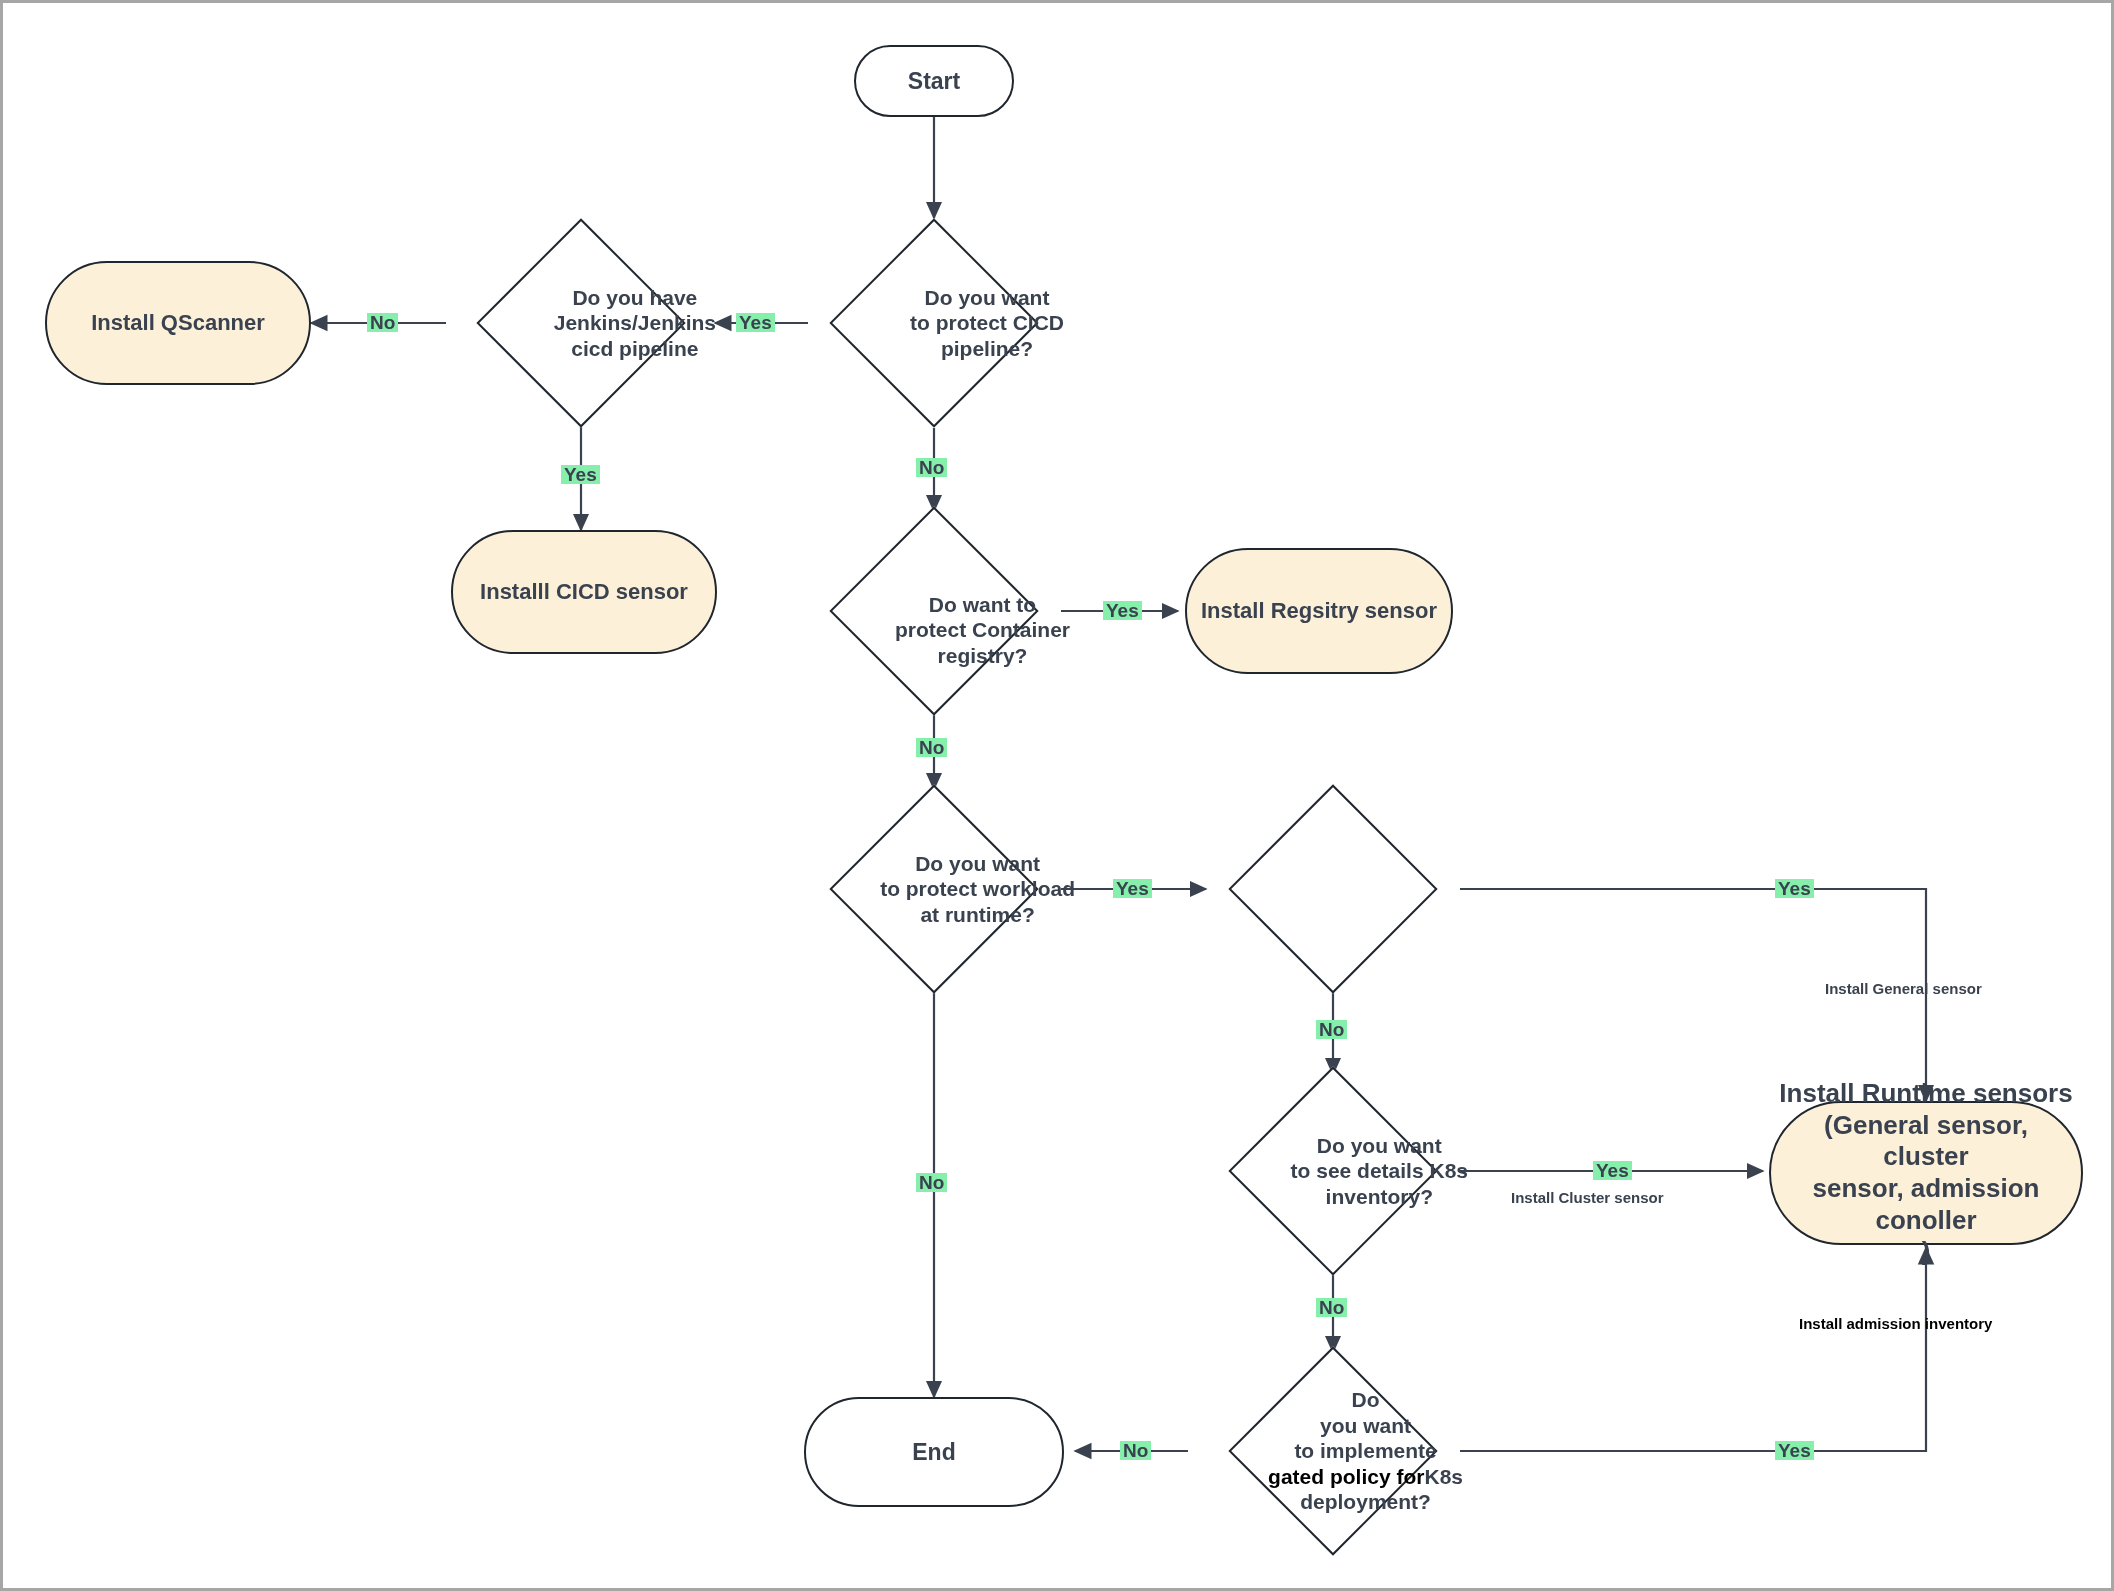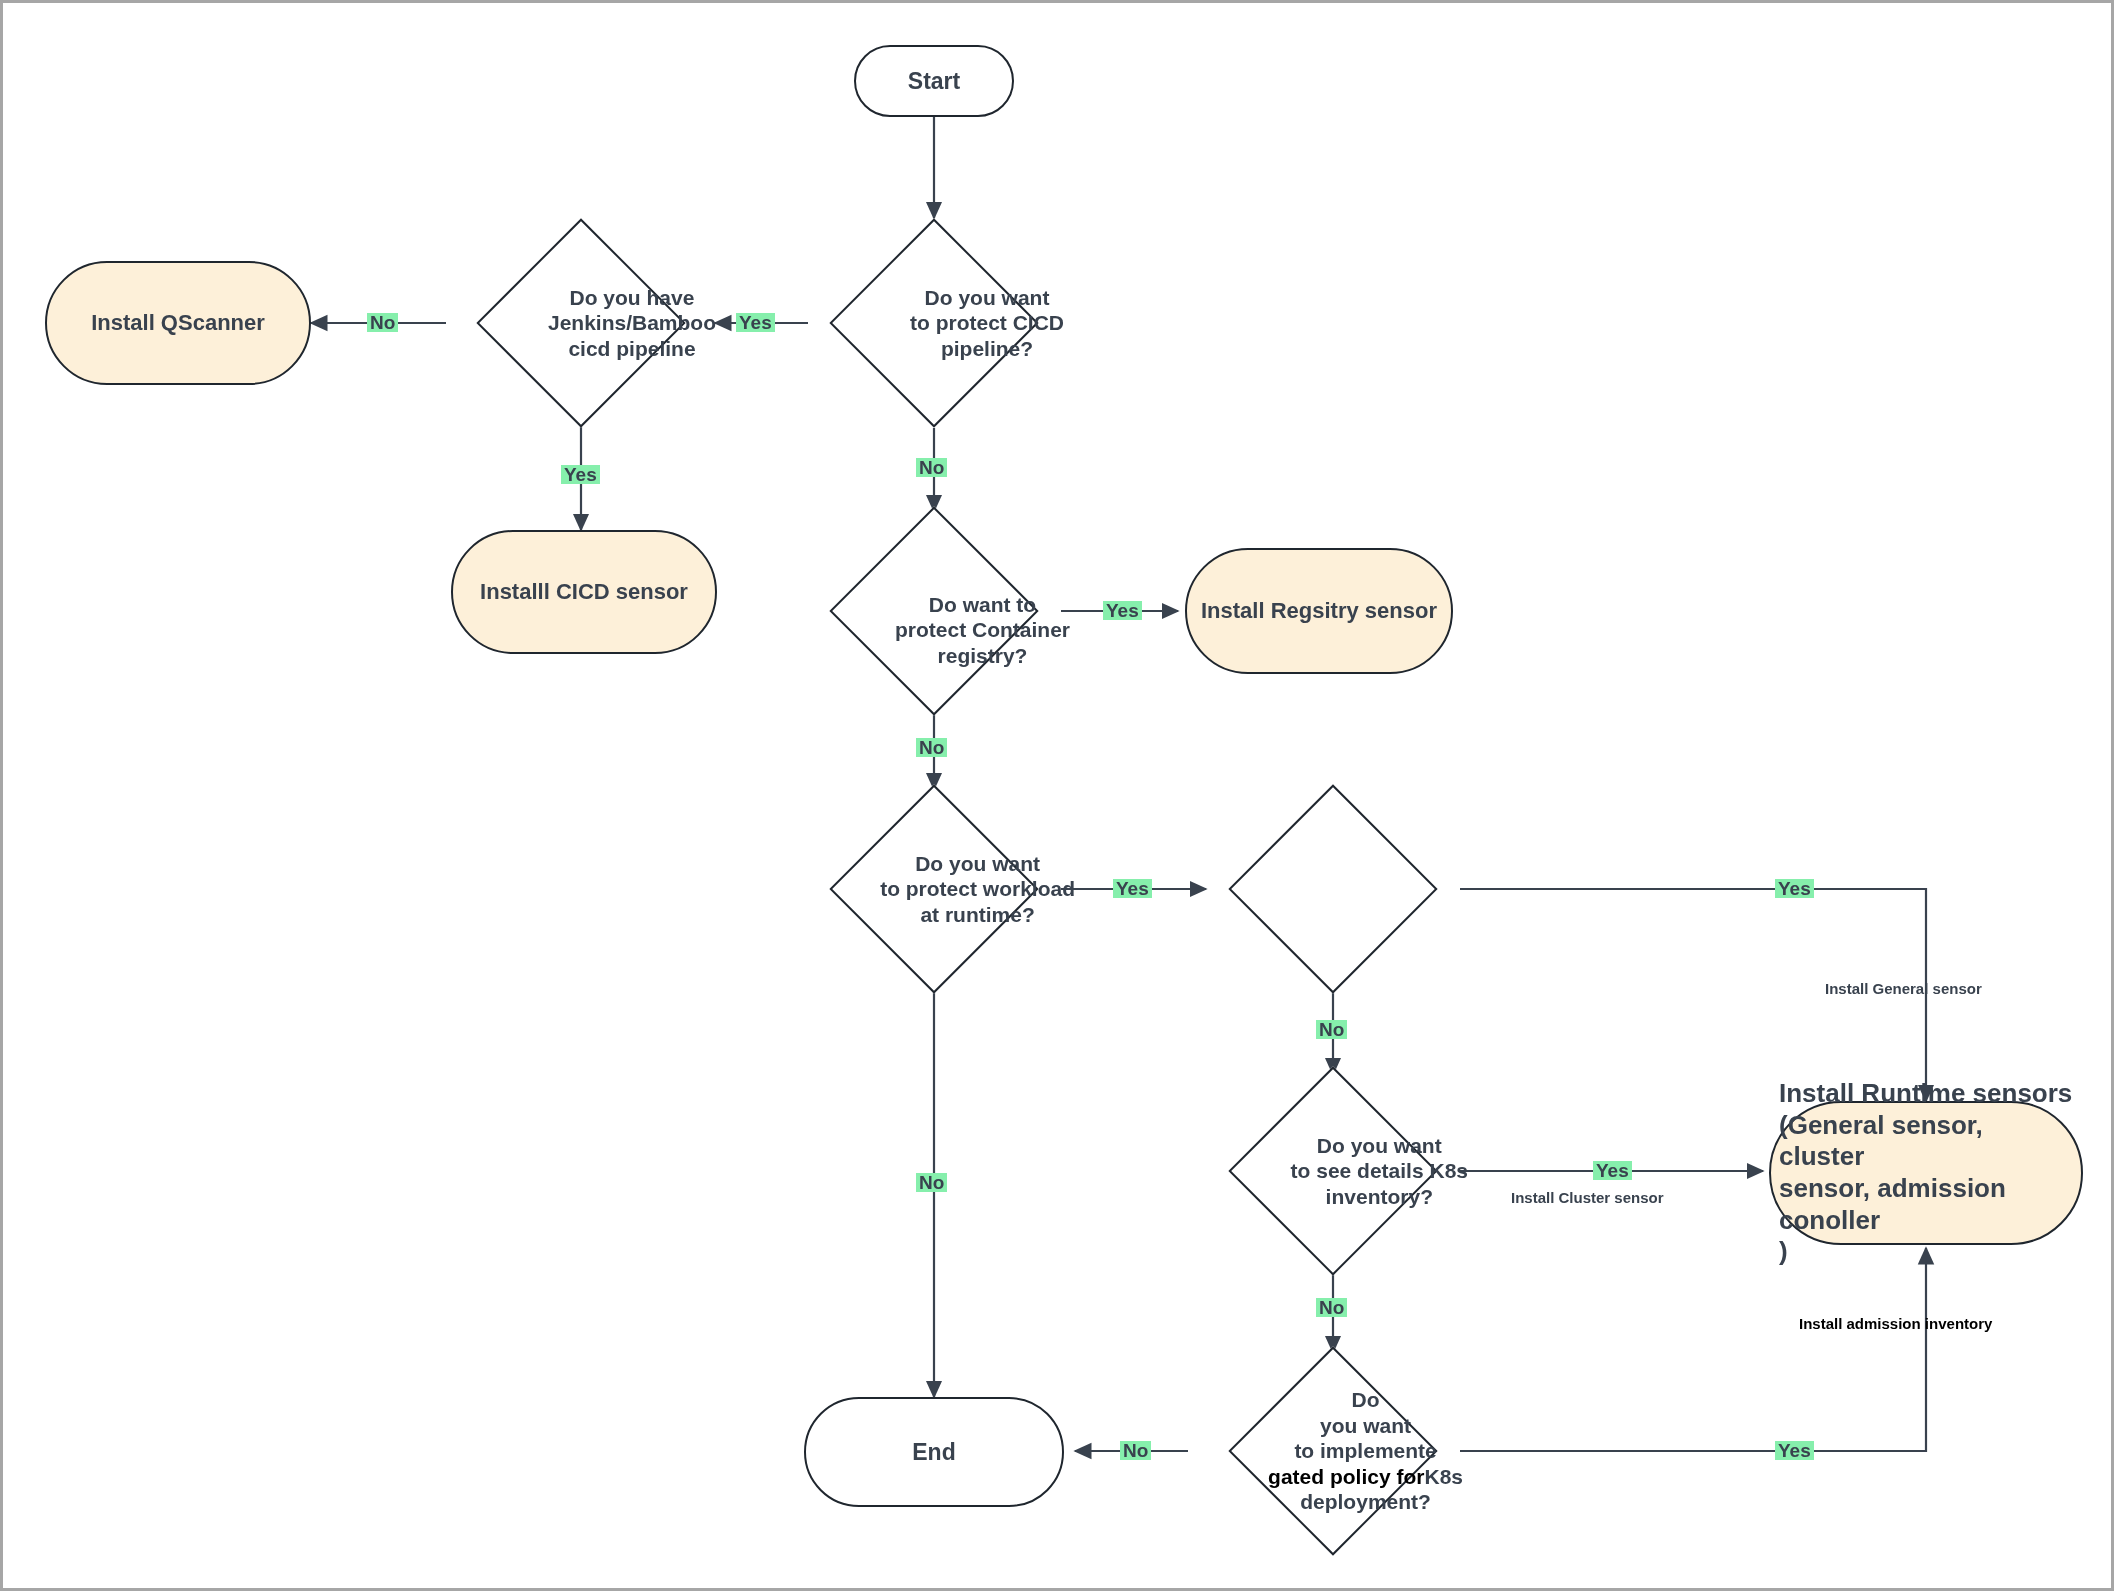--- a/index.html
+++ b/index.html
@@ -23,21 +23,21 @@
     width: 2114px;
     height: 1591px;
     pointer-events: none;
   }
   .node {
     position: absolute;
     box-sizing: border-box;
     display: flex;
     align-items: center;
     justify-content: center;
-    text-align: left;
+    text-align: center;
     color: #39424e;
   }
   
   .term {
     border: 2.4px solid #1f262e;
     border-radius: 999px;
     background: #ffffff;
     font-weight: bold;
   }
   .term.filled {
@@ -137,21 +137,21 @@
       <div>Do you want</div>
       <div>to protect CICD</div>
       <div>pipeline?</div>
     </div>
   </div>
 
   <div class="diamond-shape" style="left:504px; top:246px; width:148px; height:148px;"></div>
   <div class="diamond-label" style="left:443px; top:270px; width:270px; height:100px; font-size:21px;">
     <div>
       <div>Do you have</div>
-      <div>Jenkins/Bamboo</div>
+      <div>Jenkins/Jenkins</div>
       <div>cicd pipeline</div>
     </div>
   </div>
 
   <div class="node term filled" style="left:42px; top:258px; width:266px; height:124px; font-size:22px;">
     <span class="term-label">Install QScanner</span>
   </div>
 
   <div class="node term filled" style="left:448px; top:527px; width:266px; height:124px; font-size:22px;">
     <span class="term-label">Installl CICD sensor</span>

